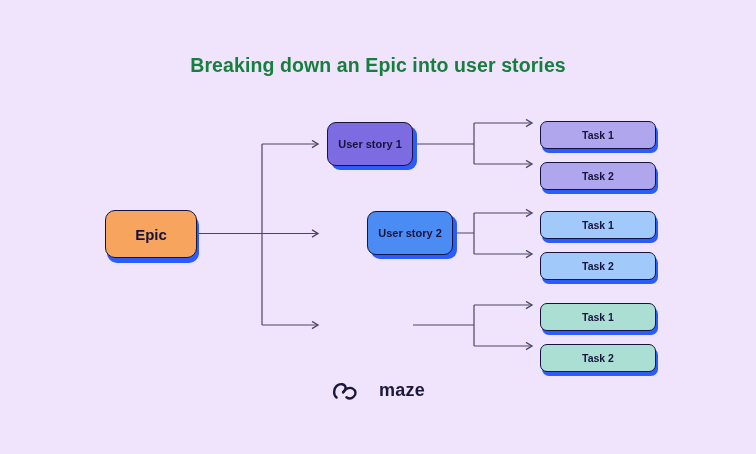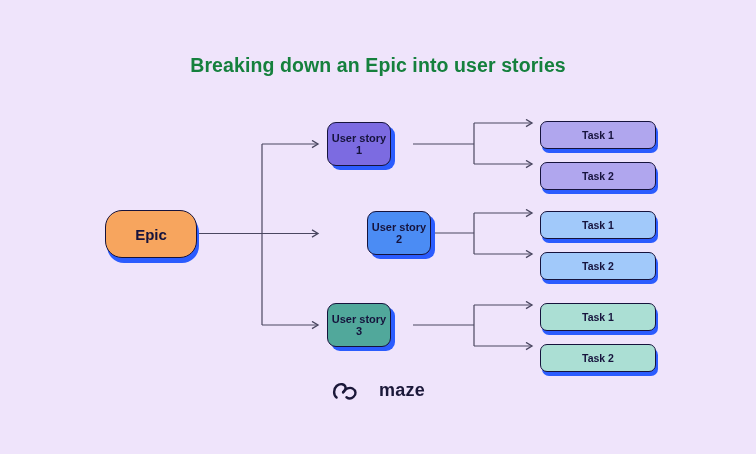--- a/index.html
+++ b/index.html
@@ -35,27 +35,27 @@
     align-items: center;
     justify-content: center;
     border: 1.5px solid #16133C;
     color: #16133C;
     font-weight: 700;
     text-align: center;
   }
   .epic {
     left: 105px; top: 210px;
     width: 92px; height: 48px;
-    border-radius: 17px;
+    border-radius: 10px;
     font-size: 15px;
     box-shadow: 2px 5px 0 #2B5CFE;
   }
   .story {
     left: 327px;
-    width: 64px; height: 44px;
+    width: 86px; height: 44px;
     border-radius: 9px;
     font-size: 11px;
     box-shadow: 4px 4px 0 #2B5CFE;
   }
   .story-1 { top: 122px; }
   .story-2 { top: 211px; }
   .story-3 { top: 303px; }
   .task {
     left: 540px;
     width: 116px; height: 28px;
@@ -121,21 +121,20 @@
       <path d="M474,305 V346"></path>
       <path d="M474,305 H532" marker-end="url(#arrow)"></path>
       <path d="M474,346 H532" marker-end="url(#arrow)"></path>
     </g>
   </svg>
 
   <div class="node epic" style="background-color: rgb(247, 165, 94);">Epic</div>
 
   <div class="node story story-1" style="background-color: rgb(124, 107, 225);">User story 1</div>
   <div class="node story story-2" style="background-color: rgb(75, 140, 244); margin-left: 40px;">User story 2</div>
-  <div class="node story story-3" style="background-color: rgb(81, 168, 155);">User story 3</div>
 
   <div class="node task task-1" style="background-color: rgb(176, 166, 238);">Task 1</div>
   <div class="node task task-2" style="background-color: rgb(176, 166, 238);">Task 2</div>
   <div class="node task task-3" style="background-color: rgb(161, 201, 250);">Task 1</div>
   <div class="node task task-4" style="background-color: rgb(161, 201, 250);">Task 2</div>
   <div class="node task task-5" style="background-color: rgb(171, 223, 212);">Task 1</div>
   <div class="node task task-6" style="background-color: rgb(171, 223, 212);">Task 2</div>
 
   <div class="logo">
     <svg width="30" height="23" viewBox="0 0 30 22" xmlns="http://www.w3.org/2000/svg">

